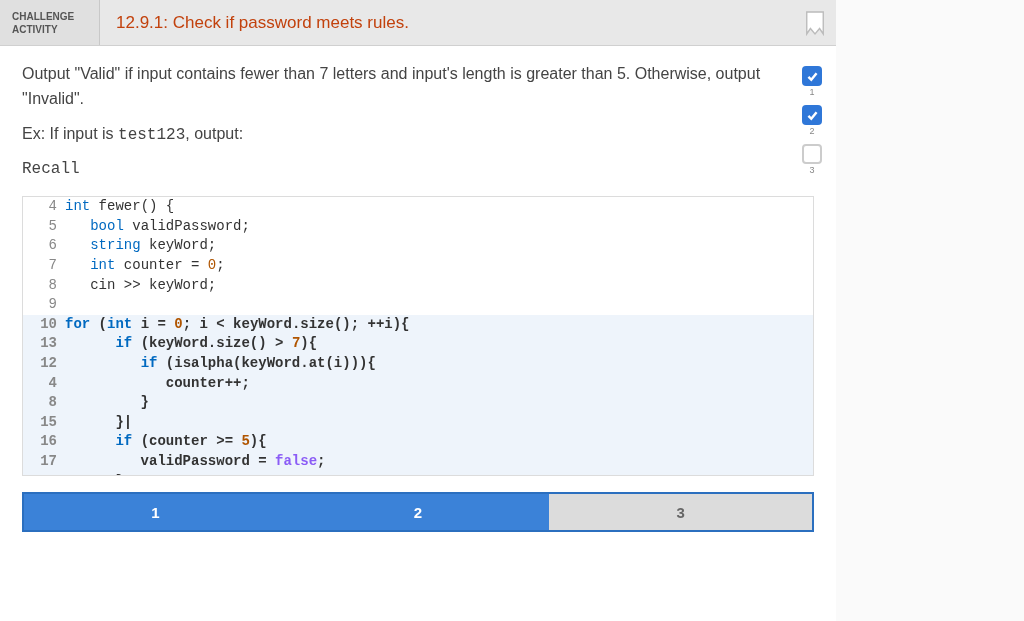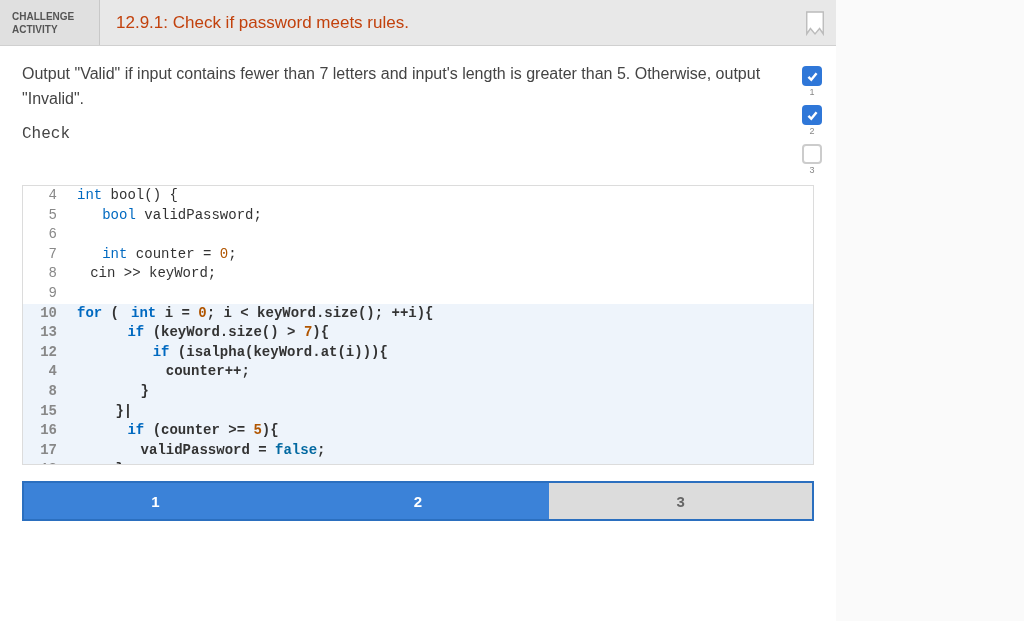--- a/index.html
+++ b/index.html
@@ -138,23 +138,23 @@
     text-align: right;
     padding-right: 8px;
     color: #888;
     user-select: none;
     flex-shrink: 0;
   }
   .code-line {
     white-space: pre;
     color: #333;
   }
-  .kw { color: #0069c0; margin-left: 12px; }
+  .kw { color: #0069c0; }
   .num { color: #b05500; }
-  .bool { color: #0369a1; }
+  .bool { color: #8b5cf6; }
   .hl {
     background: #eef4fb;
     font-weight: bold;
   }
   .steps {
     display: flex;
     margin: 16px 22px 0 22px;
     gap: 0;
     border: 2px solid #2b6fbf;
   }
@@ -191,21 +191,24 @@
     <div class="bookmark-icon">
       <svg class="bookmark-svg" viewBox="0 0 24 28">
           <path d="M3 2 H21 V26 L17 20 L12 26 L7 20 L3 26 Z"></path>
         </svg>
     </div>
   </div>
 
   <div class="content">
     <div class="instructions">
       <p>Output "Valid" if input contains fewer than 7 letters and input's length is greater than 5. Otherwise, output "Invalid".</p>
-      <p class="mono">Check</p>
+      <p>
+        <span>Ex: If input is </span><span class="mono">test123</span><span>, output:</span>
+      </p>
+      <p class="mono">Recall</p>
     </div>
 
     <div class="checkpoints">
       <div class="cp">
         <div class="cp-box cp-done">
           <svg viewBox="0 0 16 16">
               <polyline points="3,8.5 6.5,12 13,4"></polyline>
             </svg>
         </div>
         <div class="cp-num">1</div>
@@ -221,28 +224,29 @@
       <div class="cp">
         <div class="cp-box cp-empty"></div>
         <div class="cp-num">3</div>
       </div>
     </div>
   </div>
 
   <div class="code-area" id="code-area">
       <div class="code-row">
         <div class="ln">4</div>
-        <div class="code-line"><span class="kw">int</span><span> bool() {</span></div>
+        <div class="code-line"><span class="kw">int</span><span> fewer() {</span></div>
       </div>
       <div class="code-row">
         <div class="ln">5</div>
         <div class="code-line"><span>   </span><span class="kw">bool</span><span> validPassword;</span></div>
       </div>
       <div class="code-row">
         <div class="ln">6</div>
+        <div class="code-line"><span>   </span><span class="kw">string</span><span> keyWord;</span></div>
       </div>
       <div class="code-row">
         <div class="ln">7</div>
         <div class="code-line"><span>   </span><span class="kw">int</span><span> counter = </span><span class="num">0</span><span>;</span></div>
       </div>
       <div class="code-row">
         <div class="ln">8</div>
         <div class="code-line"><span>   cin &gt;&gt; keyWord;</span></div>
       </div>
       <div class="code-row">

